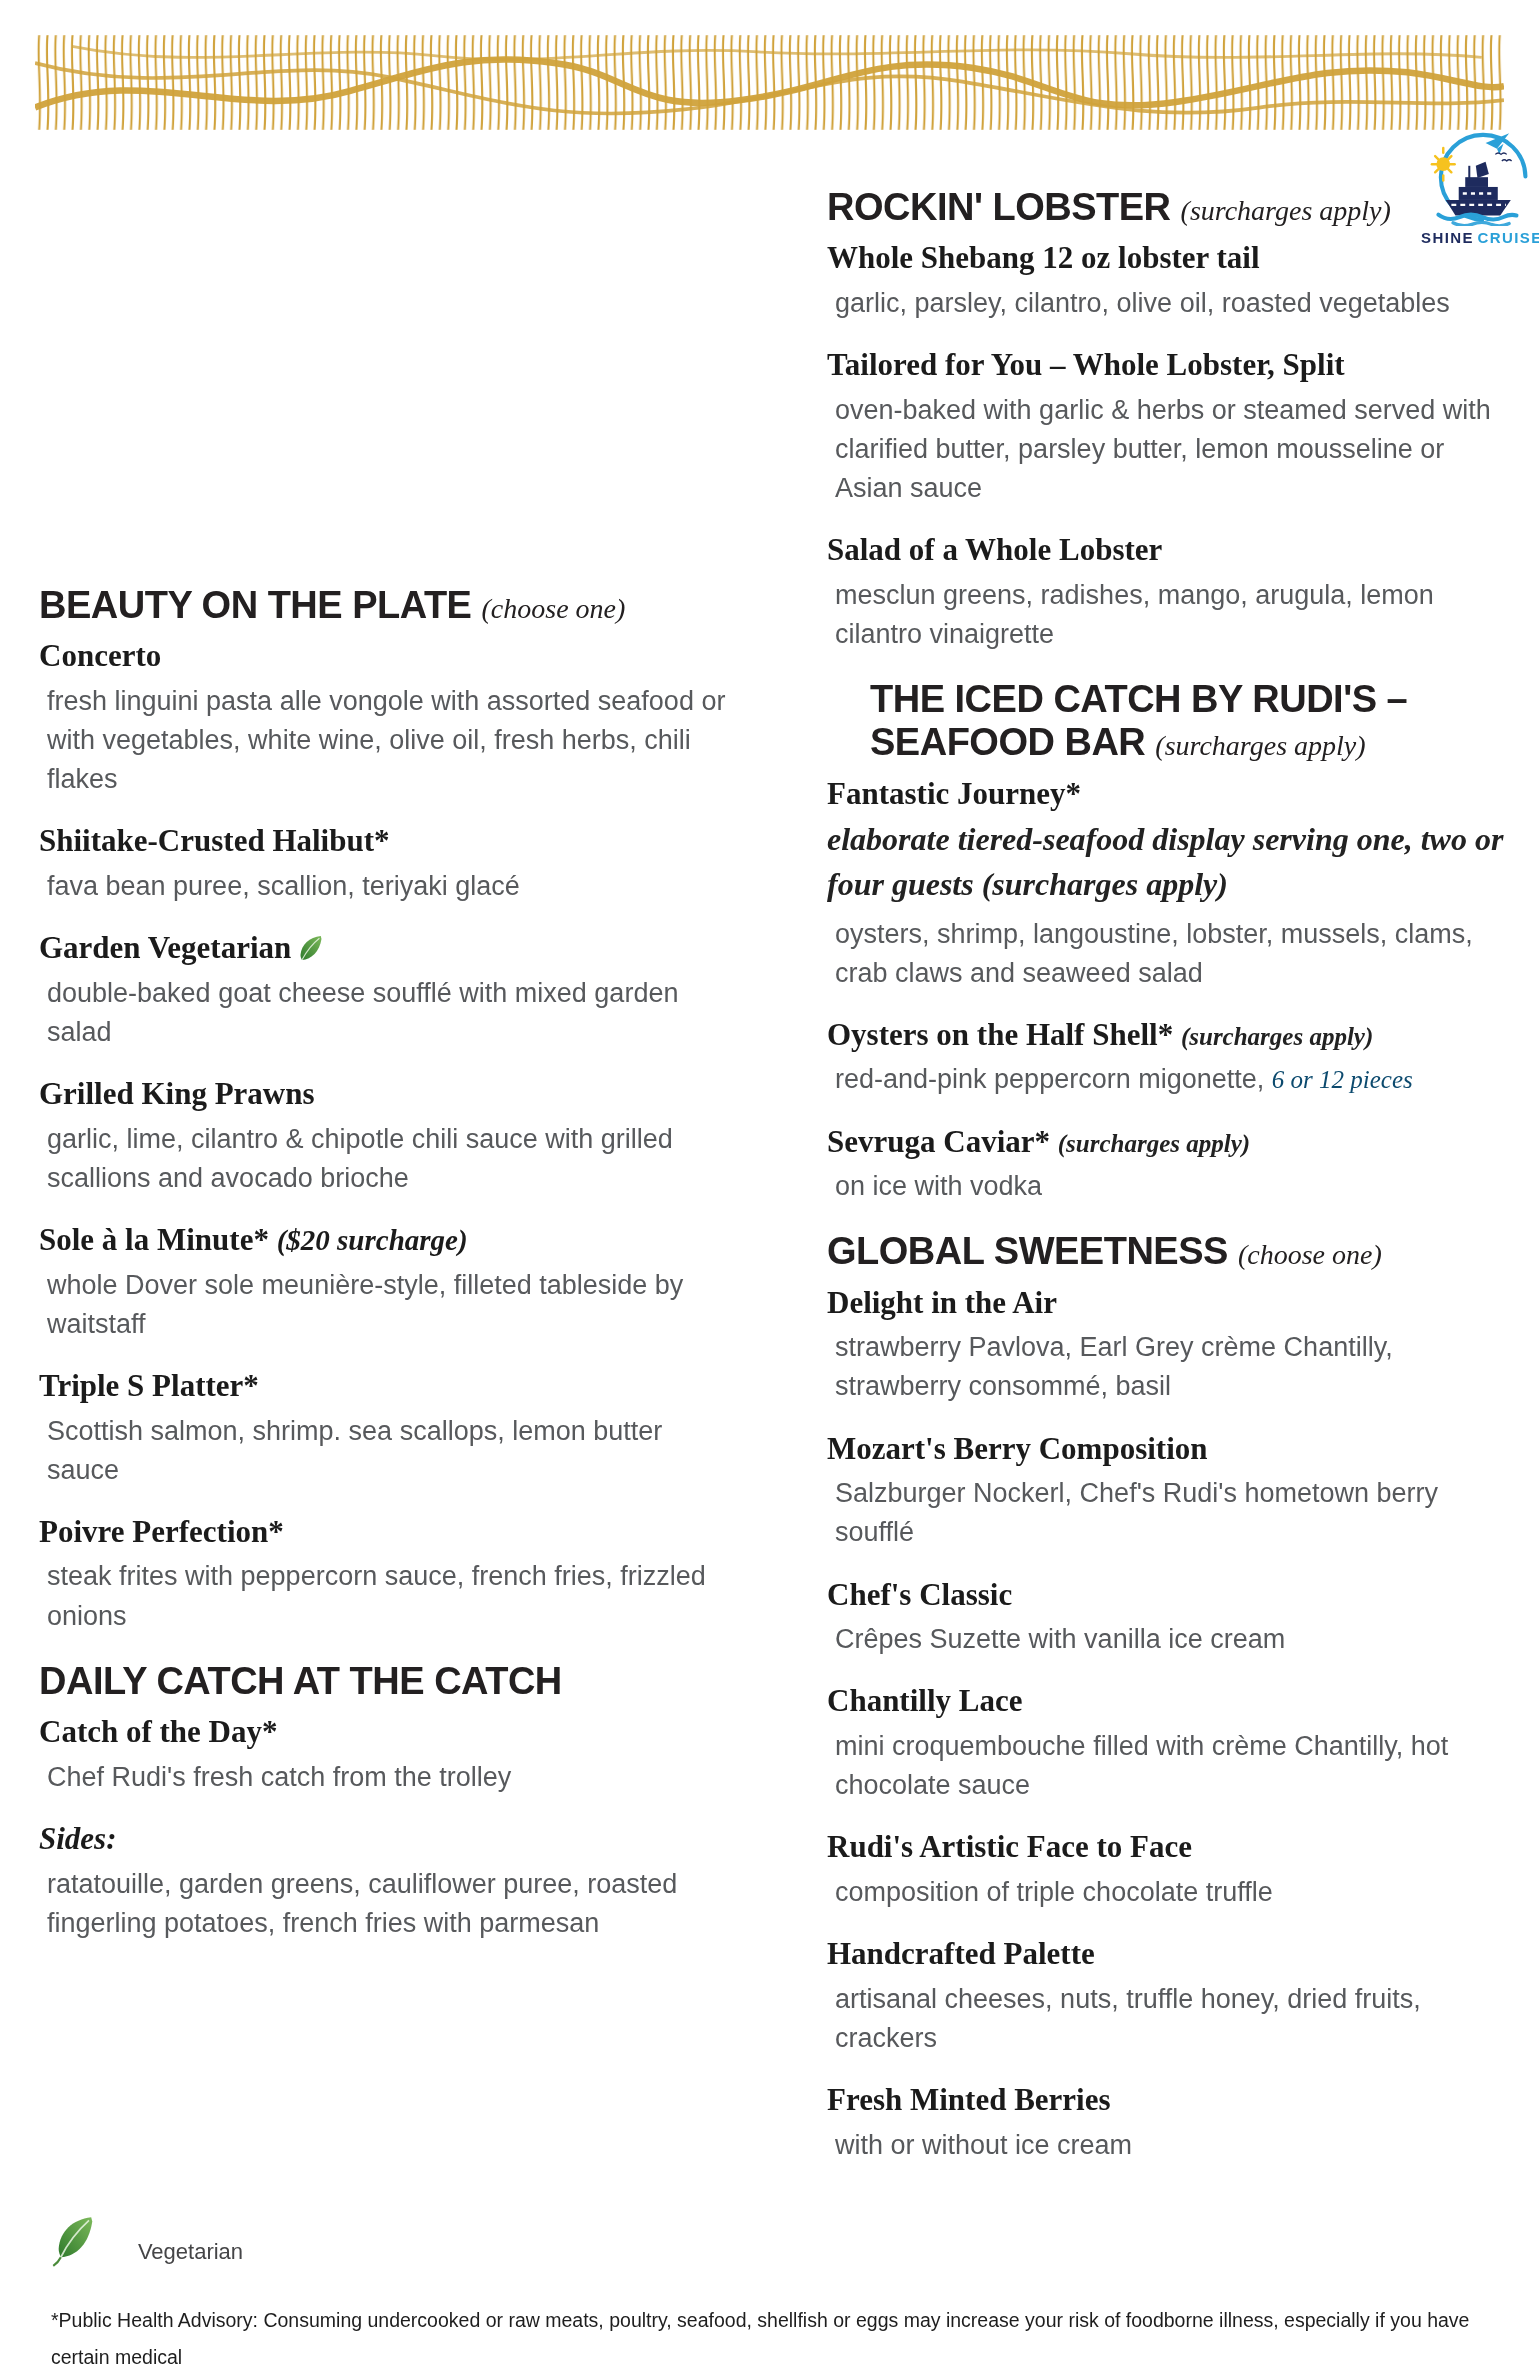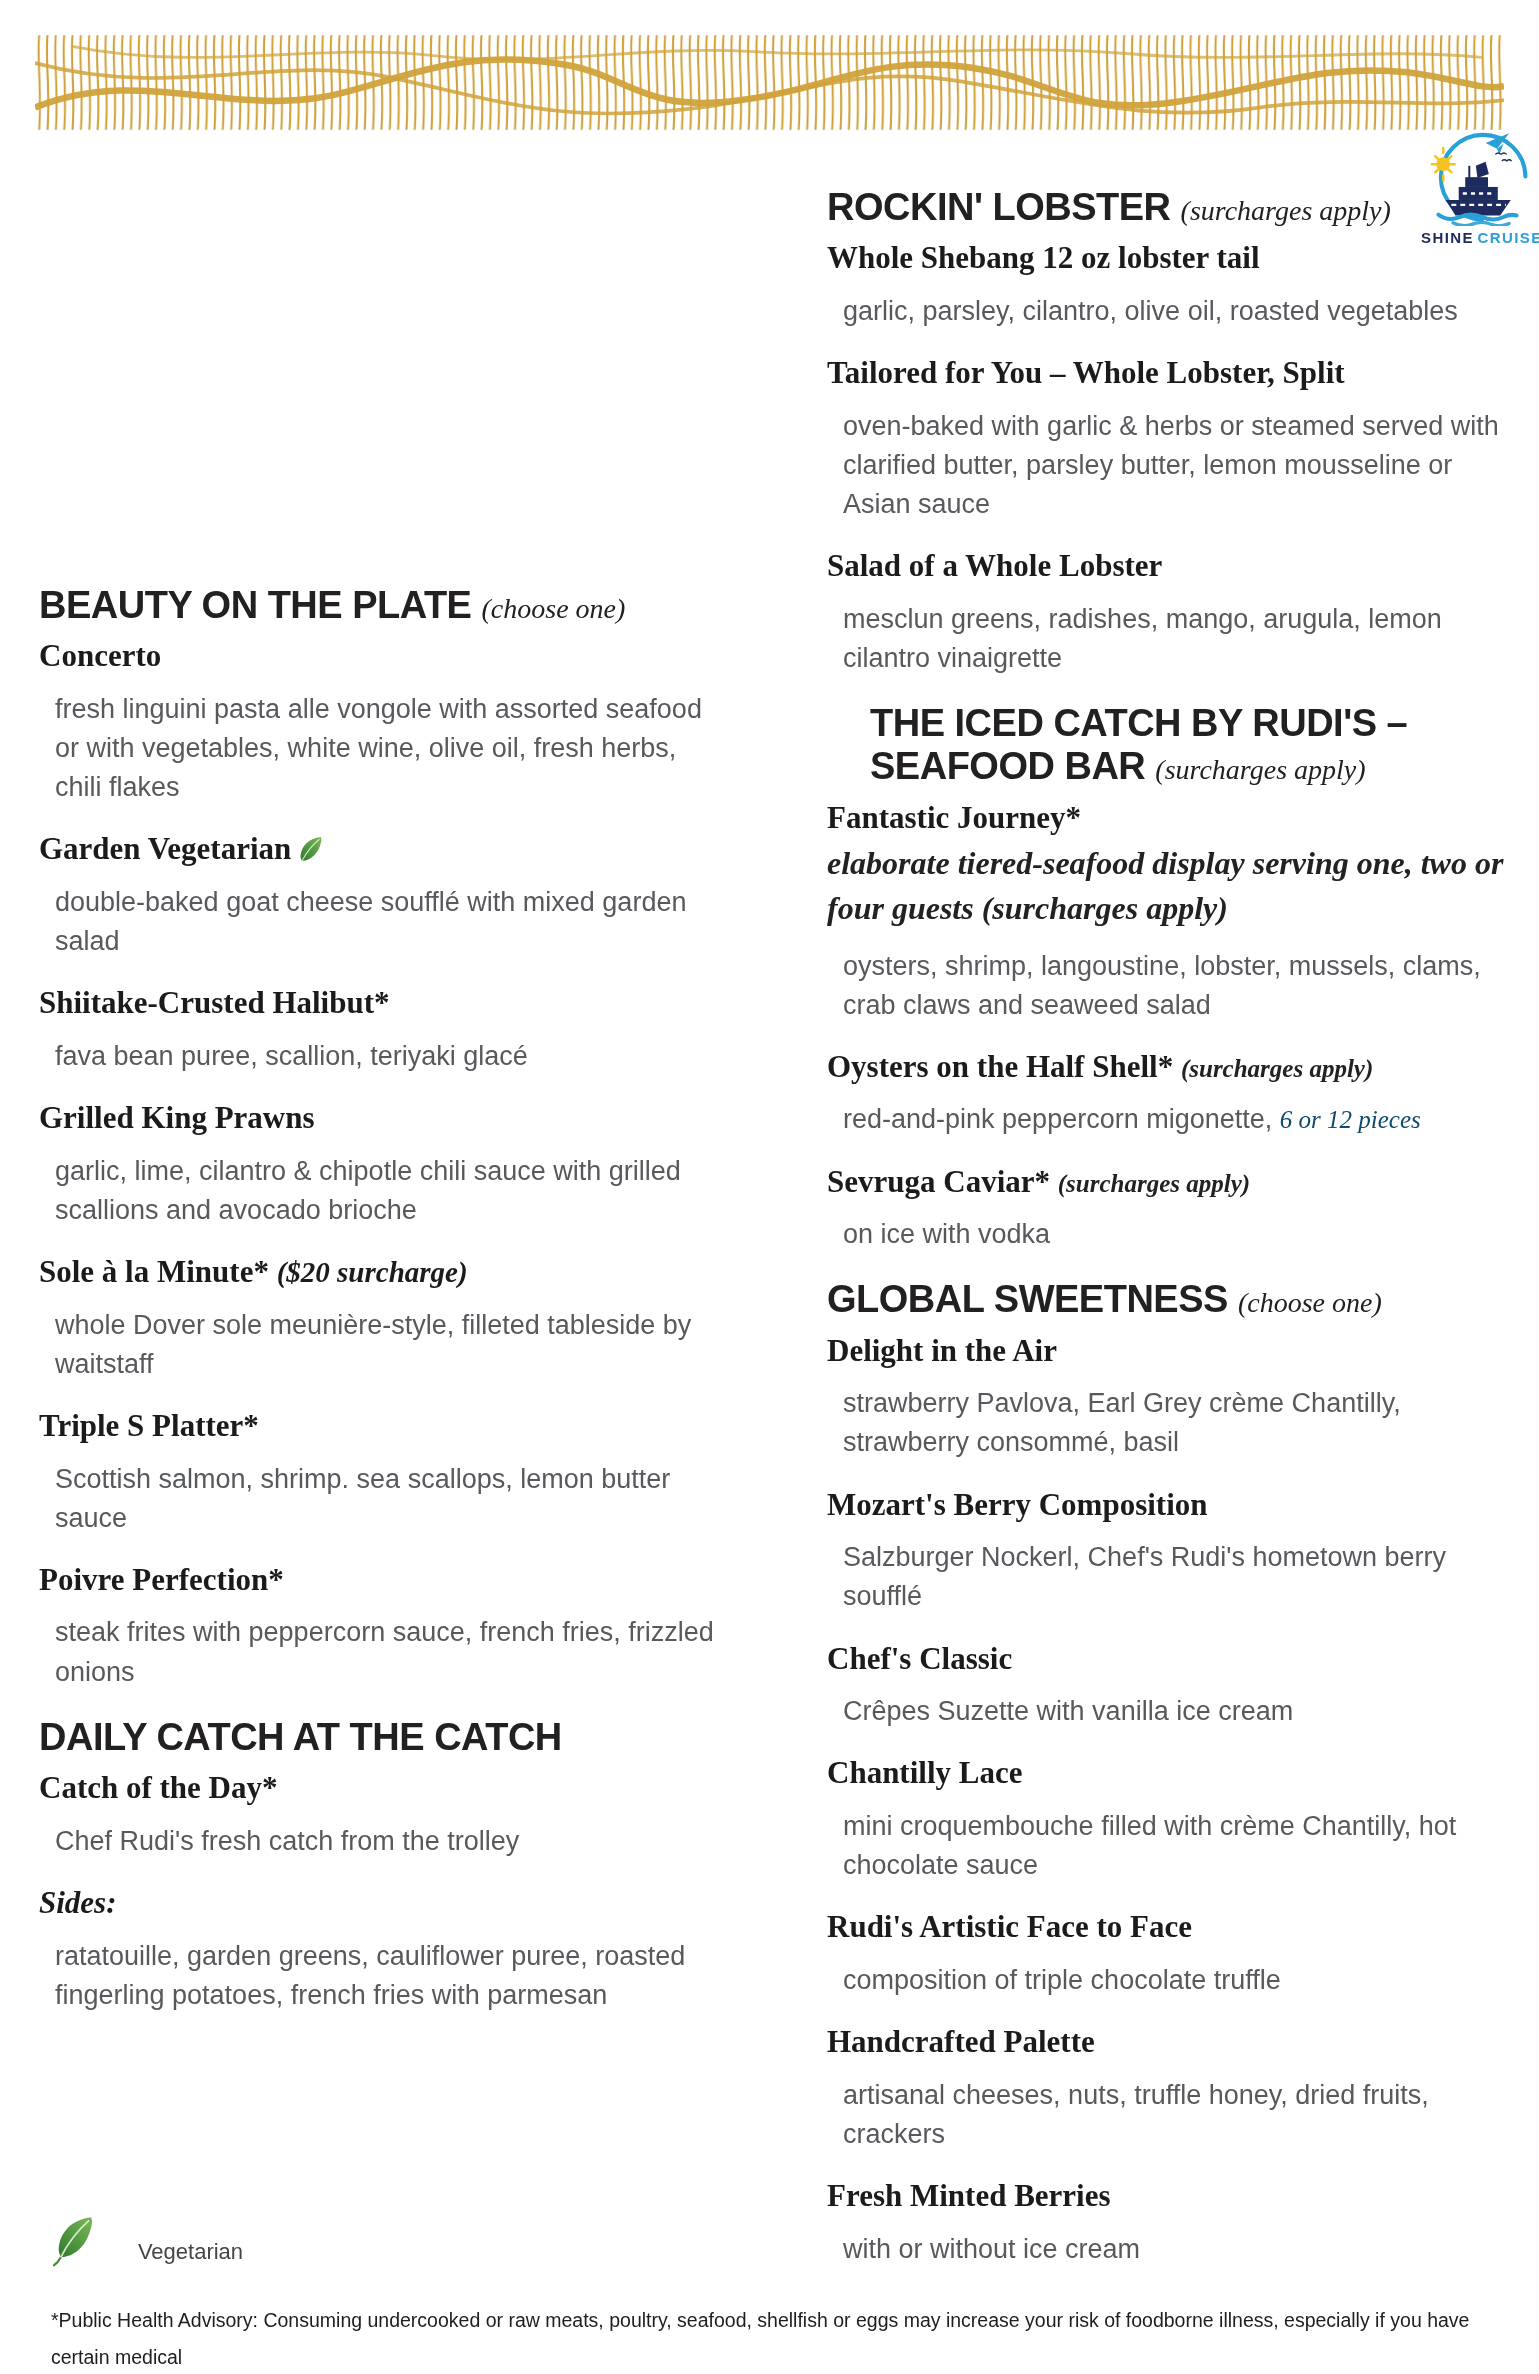--- a/index.html
+++ b/index.html
@@ -28,21 +28,21 @@
   .sec-daily{margin-top:13px;}
   .sec-global{margin-top:28px;}
 
   .item{margin-bottom:24px;}
   h3.name{margin:0 0 5.6px 0;font-family:"Liberation Serif",serif;font-weight:700;
           font-size:31px;color:#1b1b1b;line-height:1.15;}
   .name-note{font-family:"Liberation Serif",serif;font-style:italic;font-weight:600;font-size:29px;}
   .name-italic{font-style:italic;}
   .note-inline{font-family:"Liberation Serif",serif;font-style:italic;font-weight:700;
                font-size:25px;color:#222;}
-  p.desc{margin:16px;font-size:27px;line-height:1.45;color:#57595c;font-weight:400;max-width:691px;}
+  p.desc{margin:8px;font-size:27px;line-height:1.45;color:#57595c;font-weight:400;max-width:691px;}
   p.desc-italic{margin:0 0 1.9px 0;font-family:"Liberation Serif",serif;font-style:italic;
                 font-weight:700;font-size:32px;color:#222;line-height:1.4;}
   .desc-suffix{font-family:"Liberation Serif",serif;font-style:italic;color:#0c4a6e;font-size:25px;}
 
   .leaf-inline{vertical-align:-3.7px;margin-left:5.6px;}
 
   
   .veg-legend{position:absolute;left:52px;top:2215px;display:flex;align-items:flex-end;gap:36px;}
   .veg-label{font-size:22px;color:#454547;margin-left:1.9px;padding-bottom:1.9px;}
   .advisory{position:absolute;left:51px;top:2302px;width:1427px;font-size:19.5px;
@@ -108,36 +108,36 @@
       <span class="sec-note">(choose one)</span>
     </h2>
 
     <div class="item">
       <h3 class="name"><span>Concerto</span></h3>
       <p class="desc">fresh linguini pasta alle vongole with assorted seafood or with vegetables, white wine, olive oil, fresh herbs, chili flakes</p>
     </div>
 
 
     <div class="item">
+      <h3 class="name"><span>Shiitake-Crusted Halibut*</span></h3>
+      <p class="desc">fava bean puree, scallion, teriyaki glacé</p>
+    </div>
+
+    <div class="item">
       <h3 class="name"><span>Garden Vegetarian</span><svg class="leaf-inline" width="28" height="28" viewBox="0 0 40 40">
             <defs>
               <linearGradient id="lg1" x1="0" y1="1" x2="1" y2="0">
                 <stop offset="0" stop-color="#2f7a2c"></stop>
                 <stop offset="1" stop-color="#7cb95a"></stop>
               </linearGradient>
             </defs>
             <path d="M34 3 C18 5 6 15 5 30 C5 33 6 35 7 37 C21 36 32 25 35 7 Z" fill="url(#lg1)"></path>
             <path d="M7 37 C14 24 22 14 32 6" stroke="#eaf6e3" stroke-width="1.6" fill="none" opacity="0.85"></path>
           </svg></h3>
       <p class="desc">double-baked goat cheese soufflé with mixed garden salad</p>
-    </div>
-
-    <div class="item">
-      <h3 class="name"><span>Shiitake-Crusted Halibut*</span></h3>
-      <p class="desc">fava bean puree, scallion, teriyaki glacé</p>
     </div>
 
     <div class="item">
       <h3 class="name"><span>Grilled King Prawns</span></h3>
       <p class="desc">garlic, lime, cilantro &amp; chipotle chili sauce with grilled scallions and avocado brioche</p>
     </div>
 
     <div class="item">
       <h3 class="name"><span>Sole à la Minute*</span> <span class="name-note">($20 surcharge)</span></h3>
       <p class="desc">whole Dover sole meunière-style, filleted tableside by waitstaff</p>

